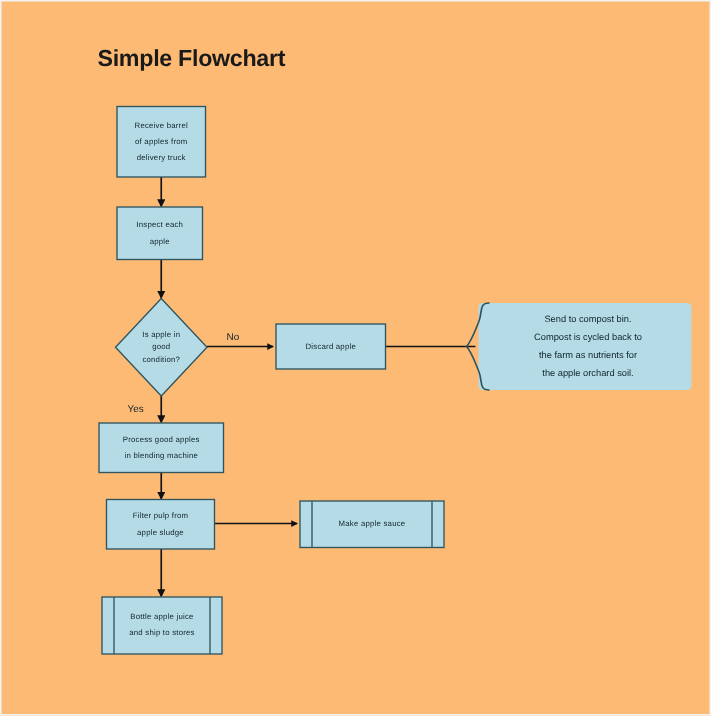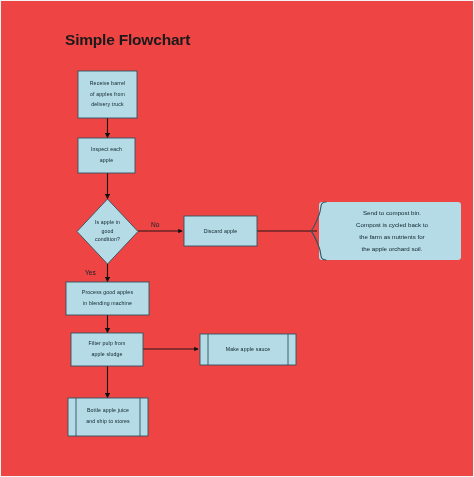--- a/index.html
+++ b/index.html
@@ -10,21 +10,21 @@
   body {
     width: 474px;
     height: 477px;
     font-family: "Liberation Sans", sans-serif;
     position: relative;
     overflow: hidden;
   }
   #page {
     position: absolute;
     inset: 0;
-    background: #ef4444;
+    background: #fdba74;
     border: 1px solid #f2f2f2;
     box-sizing: border-box;
   }
   #chart-title {
     position: absolute;
     left: 64px;
     top: 30px;
     font-size: 15.5px;
     font-weight: bold;
     color: #1a1a1a;

